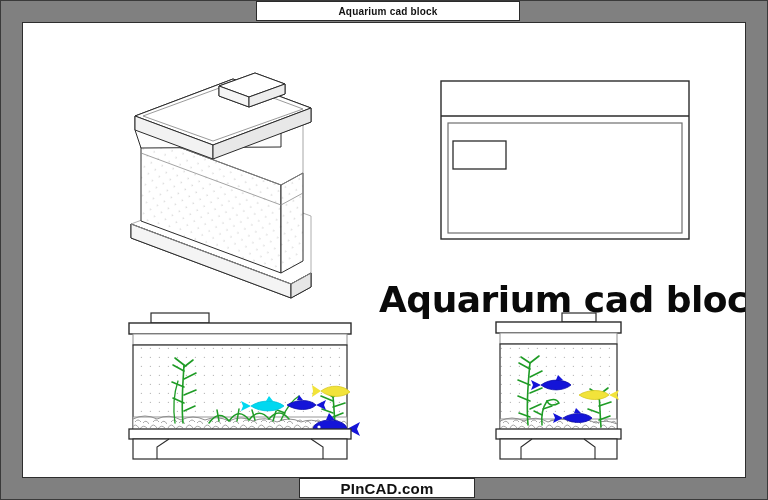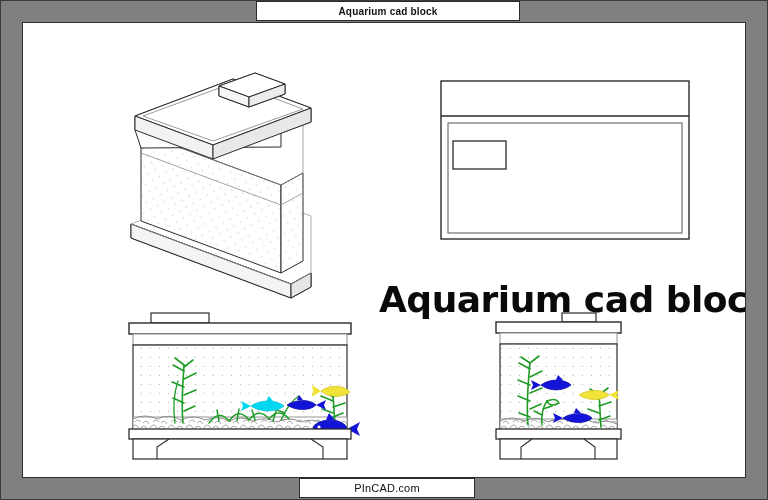--- a/index.html
+++ b/index.html
@@ -27,21 +27,21 @@
     position:absolute;background:#ffffff;border:1px solid #2b2b2b;
     box-sizing:border-box;display:flex;align-items:center;justify-content:center;
   }
   .title-strip-top{left:256px;top:1px;width:264px;height:20px;}
   .title-strip-bottom{left:299px;top:478px;width:176px;height:20px;}
   .title-text-top{
     font-size:10px;font-weight:bold;color:#111;letter-spacing:.2px;
     font-family:"Liberation Sans", sans-serif;
   }
   .title-text-bottom{
-    font-size:11px;font-weight:normal;color:#111;letter-spacing:.2px;
+    font-size:15px;font-weight:bold;color:#111;letter-spacing:.2px;
     font-family:"Liberation Sans", sans-serif;
   }
   .main-caption{
     position:absolute;left:356px;top:256px;
     font-size:36px;font-weight:bold;color:#0a0a0a;
     font-family:"DejaVu Sans", sans-serif;
     letter-spacing:-0.5px;white-space:nowrap;
   }
   svg{display:block;}
   .drawing-layer{position:absolute;left:0;top:0;width:724px;height:456px;}

